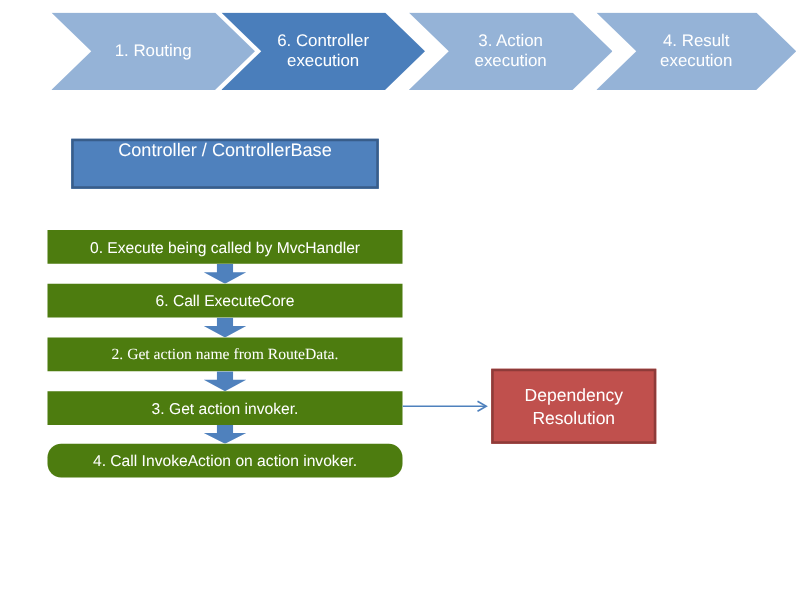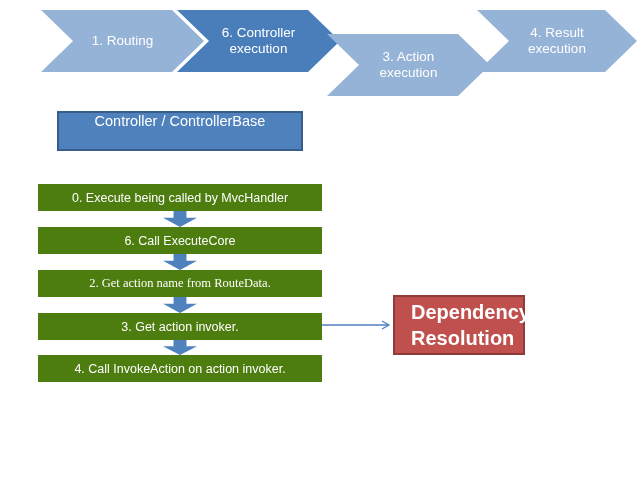--- a/index.html
+++ b/index.html
@@ -45,38 +45,37 @@
     clip-path: polygon(31% 0, 69% 0, 69% 42%, 100% 42%, 50% 100%, 0 42%, 31% 42%);
   }
 
   
   .connector { position:absolute; left:322px; top:320px; }
   .dep-box {
     position:absolute; left:393px; top:295px; width:132px; height:60px;
     background:#C0504D; border:2px solid #8E3B39;
     display:flex; align-items:center; justify-content:center;
     text-align:center;
-    color:#ffffff; font-size:20px; line-height:1.3;
+    color:#ffffff; font-size:14px; line-height:1.3;
     box-sizing:border-box;
-    font-weight:bold;
   }
   .dep-label { display:inline-block; width:96px; }
 </style>
 </head>
 <body>
 
 <div class="canvas">
 
   <div class="chevron light" style="left:41px; width:163px;">
     <span class="chev-label">1. Routing</span>
   </div>
   <div class="chevron dark" style="left:177px; width:163px;">
     <span class="chev-label">6. Controller execution</span>
   </div>
-  <div class="chevron light" style="left:327px; width:163px;margin-top:24px;">
+  <div class="chevron light" style="left:327px; width:163px;">
     <span class="chev-label">3. Action execution</span>
   </div>
   <div class="chevron light" style="left:477px; width:160px;">
     <span class="chev-label">4. Result execution</span>
   </div>
 
   <div class="ctrl-box">
     <span>Controller / ControllerBase</span>
   </div>
 
@@ -93,21 +92,21 @@
   <div class="flow-bar" style="top:270px;font-family:Liberation Serif, serif;">
     <span>2. Get action name from RouteData.</span>
   </div>
   <div class="down-arrow" style="top:297px; height:16px;"></div>
 
   <div class="flow-bar" style="top:313px;">
     <span>3. Get action invoker.</span>
   </div>
   <div class="down-arrow" style="top:340px; height:15px;"></div>
 
-  <div class="flow-bar" style="top:355px;">
+  <div class="flow-bar" style="top:355px;border-radius:11px;">
     <span>4. Call InvokeAction on action invoker.</span>
   </div>
 
   <svg class="connector" width="72" height="10">
     <line x1="0" y1="5" x2="66" y2="5" stroke="#4F81BD" stroke-width="1.3"></line>
     <polyline points="60,1 67,5 60,9" fill="none" stroke="#4F81BD" stroke-width="1.3"></polyline>
   </svg>
 
   <div class="dep-box">
     <span class="dep-label">Dependency Resolution</span>

